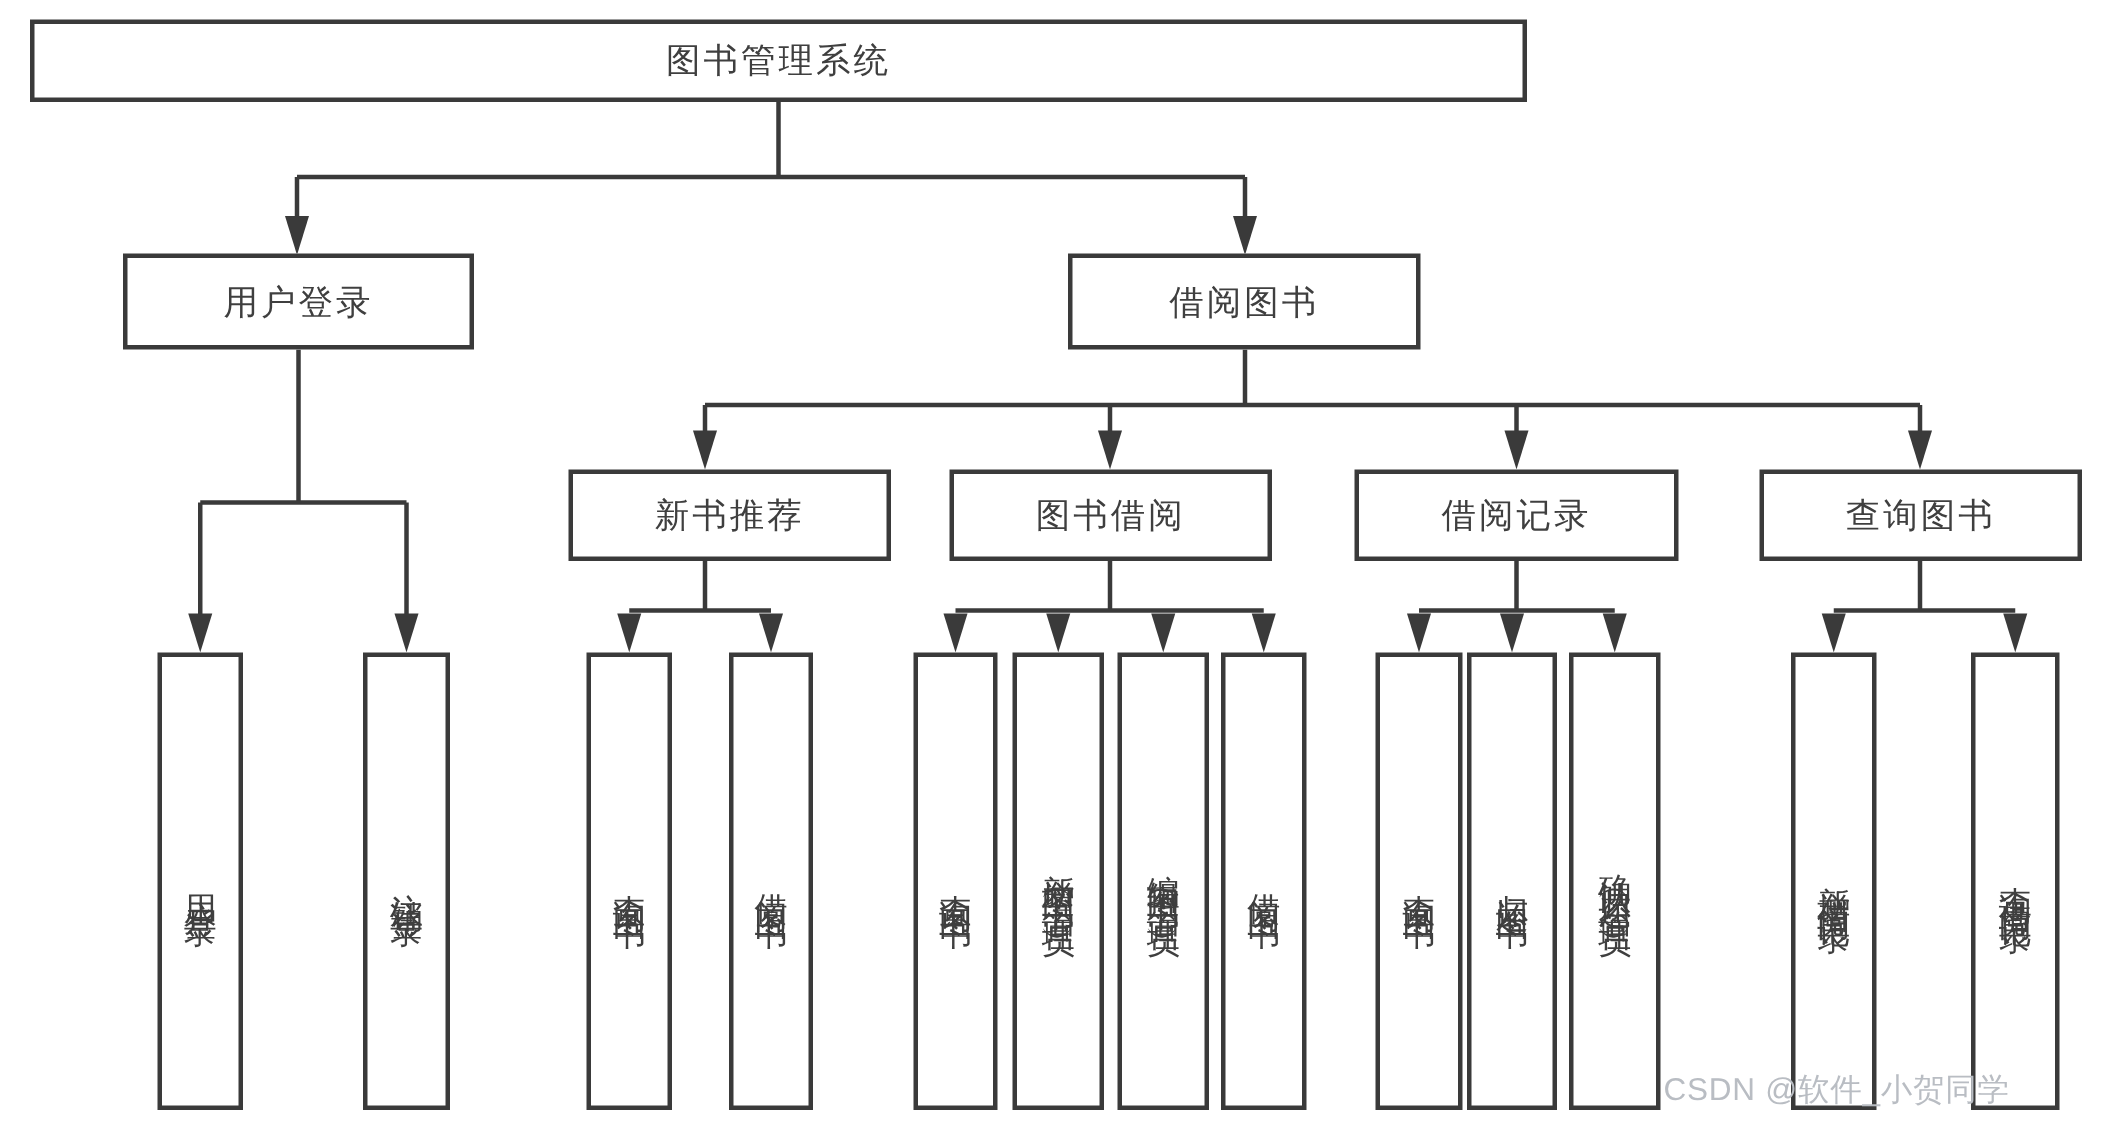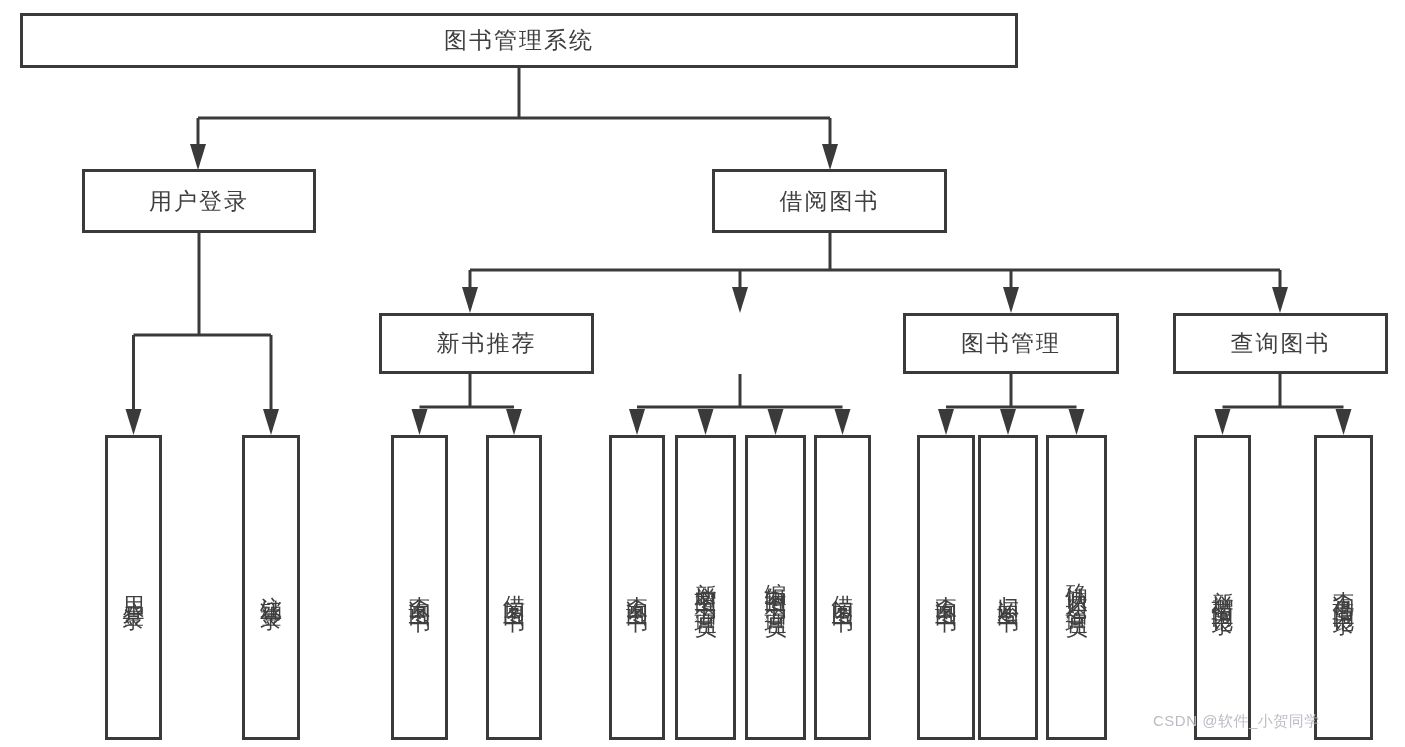--- a/index.html
+++ b/index.html
@@ -54,23 +54,23 @@
   }
   .vbox span {
     writing-mode: vertical-rl;
     text-orientation: mixed;
     letter-spacing: 5px;
     line-height: 1;
     white-space: nowrap;
   }
   .watermark {
     position: absolute;
-    left: 1153px;
+    left: 1109px;
     top: 712px;
-    font-size: 15px;
+    font-size: 21px;
     letter-spacing: 0.5px;
     color: var(--watermark);
     z-index: 5;
     white-space: nowrap;
   }
 </style>
 </head>
 <body>
 
 <div class="canvas">
@@ -126,22 +126,25 @@
   <div class="hbox" style="left:82px;top:169px;width:234px;height:64px">
     <span>用户登录</span>
   </div>
   <div class="hbox" style="left:712px;top:169px;width:235px;height:64px">
     <span>借阅图书</span>
   </div>
 
   <div class="hbox" style="left:379px;top:313px;width:215px;height:61px">
     <span>新书推荐</span>
   </div>
+  <div class="hbox" style="left:633px;top:313px;width:215px;height:61px">
+    <span>图书借阅</span>
+  </div>
   <div class="hbox" style="left:903px;top:313px;width:216px;height:61px">
-    <span>图书管理</span>
+    <span>借阅记录</span>
   </div>
   <div class="hbox" style="left:1173px;top:313px;width:215px;height:61px">
     <span>查询图书</span>
   </div>
 
   <div class="vbox" style="left:105px;width:57px">
     <span>用户登录</span>
   </div>
   <div class="vbox" style="left:242px;width:58px">
     <span>注销登录</span>

